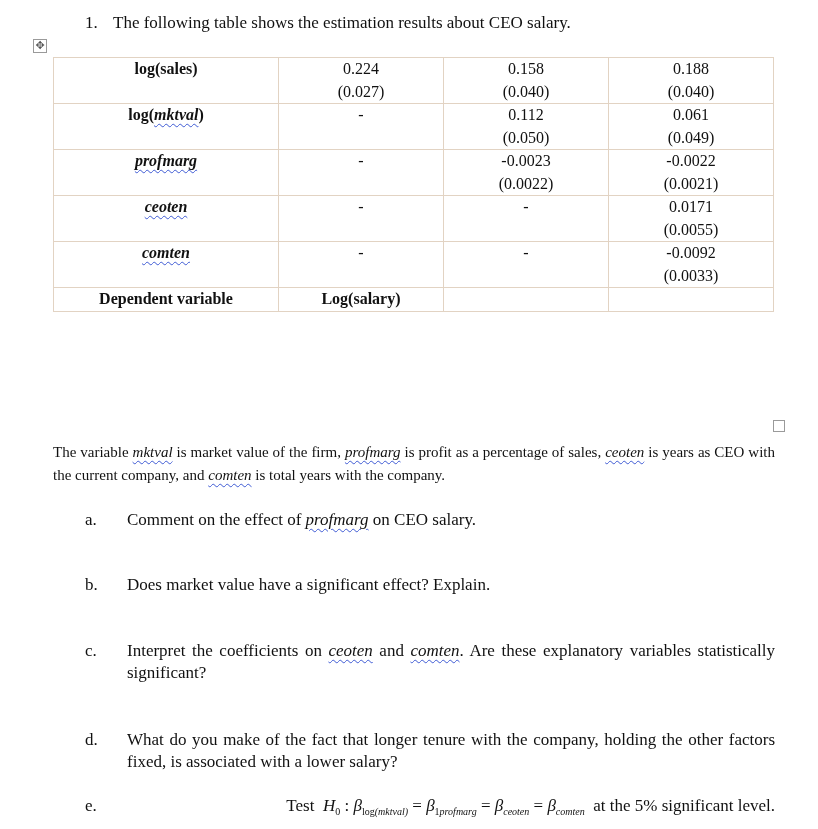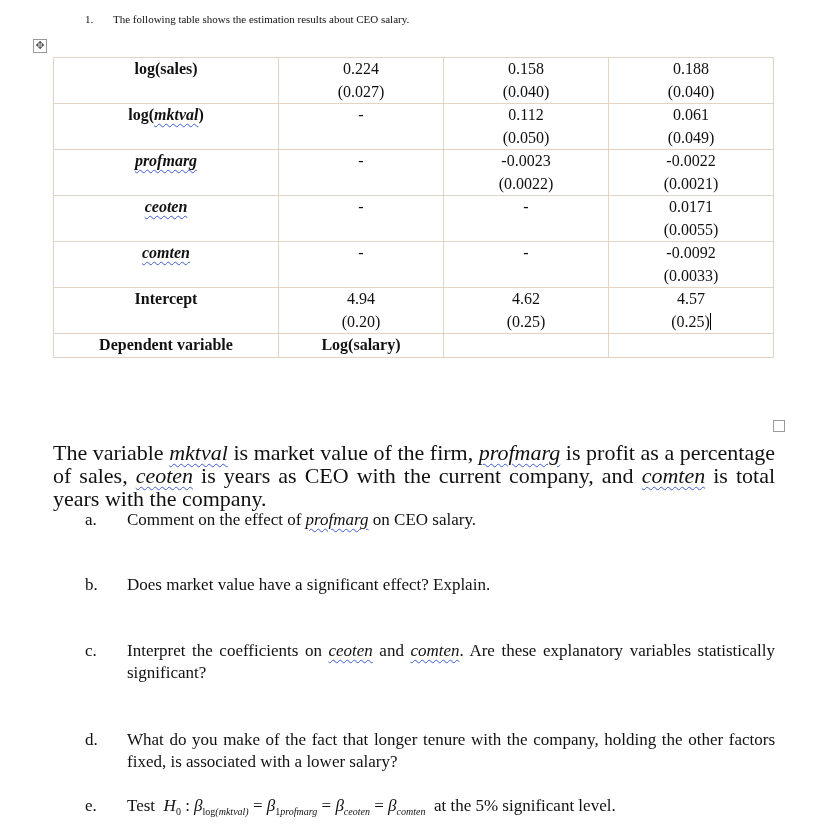--- a/index.html
+++ b/index.html
@@ -1,21 +1,21 @@
 <!DOCTYPE html>
 <html><head>
   <meta charset="utf-8">
   <style>
     html, body { margin: 0; padding: 0; background: #ffffff; }
     body {
       width: 818px; height: 829px; position: relative; overflow: hidden;
       font-family: "Liberation Serif", "DejaVu Serif", serif;
       color: #111; font-size: 17px;
     }
-    .q-title { position: absolute; left: 85px; top: 13px; font-size: 11px; }
+    .q-title { position: absolute; left: 85px; top: 13px; font-size: 17px; }
     .q-title .num { display: inline-block; width: 28px; }
     .move-handle {
       position: absolute; left: 33px; top: 39px; width: 14px; height: 14px;
       border: 1px solid #9a9a9a; box-sizing: border-box;
       font-family: "DejaVu Sans", sans-serif; font-size: 11px; line-height: 12px;
       text-align: center; color: #555; background: #fff;
     }
     .resize-handle {
       position: absolute; left: 773px; top: 420px; width: 12px; height: 12px;
       border: 1px solid #9a9a9a; box-sizing: border-box; background: #fff;
@@ -28,21 +28,21 @@
     table.reg td {
       border: 1px solid #e2d3c3; text-align: center; vertical-align: top;
       padding: 0; font-size: 16px; line-height: 22.5px;
     }
     table.reg tr.head td { border-bottom: 3px solid #d4b8a0; font-weight: bold; height: 22px; line-height: 22px; }
     table.reg td.lbl { font-weight: bold; margin-top: 48px; }
     .sq { text-decoration: underline wavy #3f5bd4; text-decoration-thickness: 1px; text-underline-offset: 3px; font-style: italic; }
     .cursor { border-right: 1.5px solid #000; padding-right: 0px; }
     .para {
       position: absolute; left: 53px; top: 441px; width: 722px;
-      text-align: justify; line-height: 23px; font-size: 22px;
+      text-align: justify; line-height: 23px; font-size: 15px;
     }
     .item { position: absolute; left: 85px; width: 690px; line-height: 22px; font-size: 17px; }
     .item .letter { position: absolute; left: 0; top: 0; }
     .item .body { margin-left: 42px; text-align: justify; }
     .eq { font-style: italic; font-family: "Liberation Serif", serif; }
     .eq sub { font-size: 10px; font-style: italic; }
     .eq .up { font-style: normal; }
   </style>
 </head>
 <body>
@@ -135,35 +135,20 @@
     <td>
           <div>-</div>
           <div>&nbsp;</div>
         </td>
     <td>
           <div>-0.0092</div>
           <div>(0.0033)</div>
         </td>
   </tr>
 
-  <tr>
-    <td class="lbl">Intercept</td>
-    <td>
-          <div>4.94</div>
-          <div>(0.20)</div>
-        </td>
-    <td>
-          <div>4.62</div>
-          <div>(0.25)</div>
-        </td>
-    <td>
-          <div>4.57</div>
-          <div><span class="cursor">(0.25)</span></div>
-        </td>
-  </tr>
 
 
 
   <tr>
     <td class="lbl">Dependent variable</td>
     <td class="lbl">Log(salary)</td>
     <td></td>
     <td></td>
   </tr>
 </tbody>
@@ -190,18 +175,18 @@
   <div class="body"><span>Interpret the coefficients on </span><span class="sq">ceoten</span><span> and </span><span class="sq">comten</span><span>. Are these explanatory variables statistically significant?</span></div>
 </div>
 
 <div class="item" style="top:729px">
   <span class="letter">d.</span>
   <div class="body">What do you make of the fact that longer tenure with the company, holding the other factors fixed, is associated with a lower salary?</div>
 </div>
 
 <div class="item" style="top:795px">
   <span class="letter">e.</span>
-  <div class="body" style="text-align:left">
+  <div class="body" style="text-align:right">
     <span>Test</span>&nbsp;
     <span class="eq"><span>H</span><sub class="up">0</sub><span class="up"> : </span><span>β</span><sub><span class="up">log</span><span>(mktval)</span></sub><span class="up"> = </span><span>β</span><sub><span class="up">1</span><span>profmarg</span></sub><span class="up"> = </span><span>β</span><sub>ceoten</sub><span class="up"> = </span><span>β</span><sub>comten</sub></span>
     &nbsp;<span>at the 5% significant level.</span>
   </div>
 </div>
 
 </body></html>

